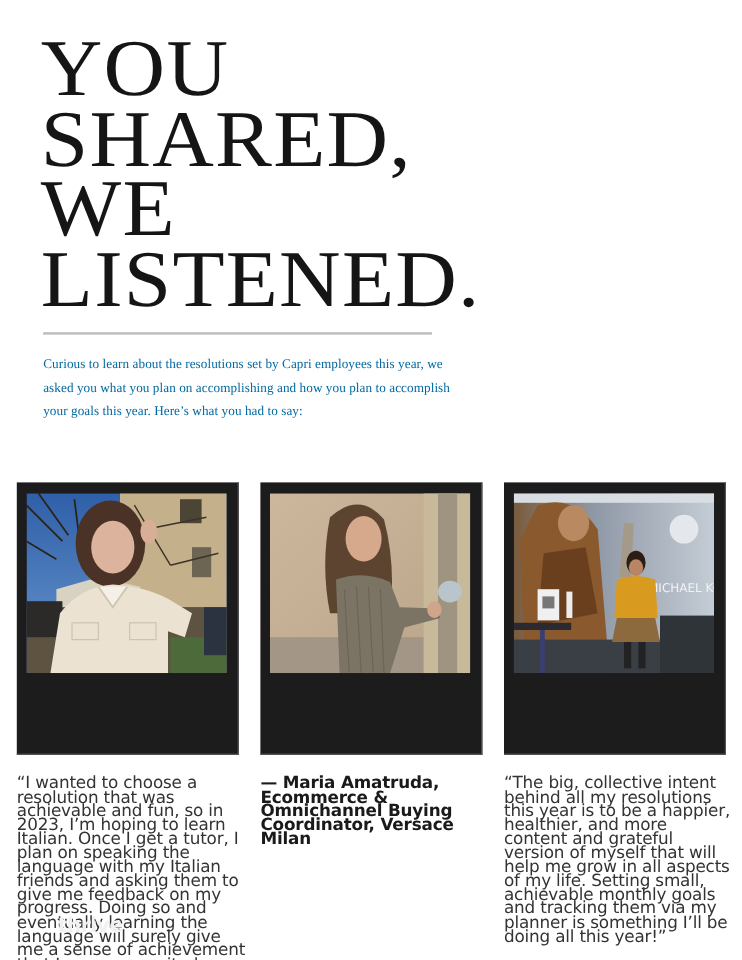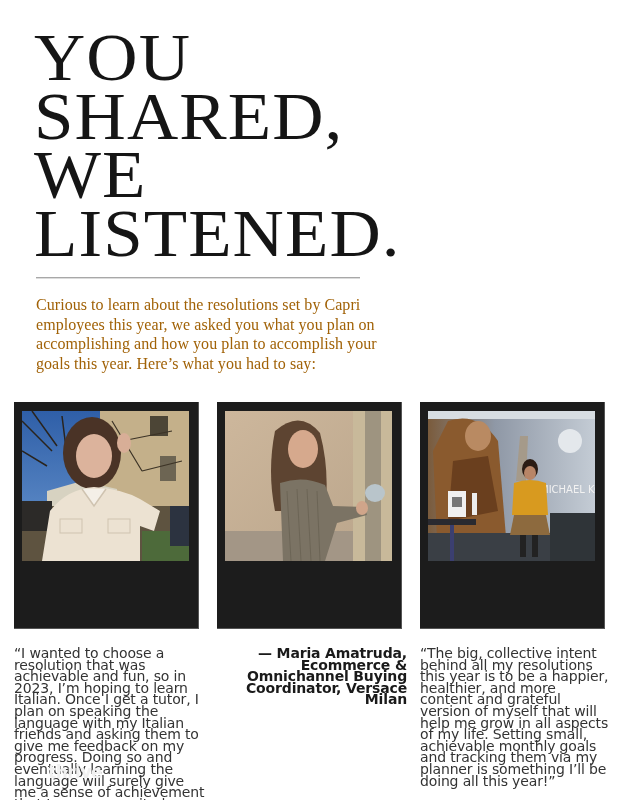--- a/index.html
+++ b/index.html
@@ -42,23 +42,23 @@
     background: #a8a8a8;
     border-bottom: 1px solid #dcdcdc;
   }
   .intro {
     position: absolute;
     left: 36px;
     top: 295px;
     width: 350px;
     margin: 0;
     font-family: "Liberation Serif", "DejaVu Serif", serif;
-    font-size: 16px;
+    font-size: 11px;
     line-height: 19.5px;
-    color: #a16207;
+    color: #0369a1;
     letter-spacing: 0.05px;
   }
   .card {
     position: absolute;
     top: 402px;
     width: 184px;
     height: 226px;
     background: #1c1c1c;
     border-right: 1px solid #555;
     border-bottom: 1px solid #555;
@@ -86,21 +86,20 @@
     color: #333333;
     letter-spacing: -0.15px;
   }
   .quote-1 { left: 14px; width: 192px; }
   .quote-2 { left: 217px; width: 190px; }
   .quote-3 { left: 420px; width: 192px; }
   .quote .attr {
     font-weight: bold;
     color: #1a1a1a;
     display: block;
-    text-align: right;
   }
   .watermark {
     position: absolute;
     left: 48px;
     top: 762px;
     font-family: "DejaVu Sans", sans-serif;
     font-weight: bold;
     font-size: 17px;
     color: #f1f1f1;
     letter-spacing: -0.5px;

